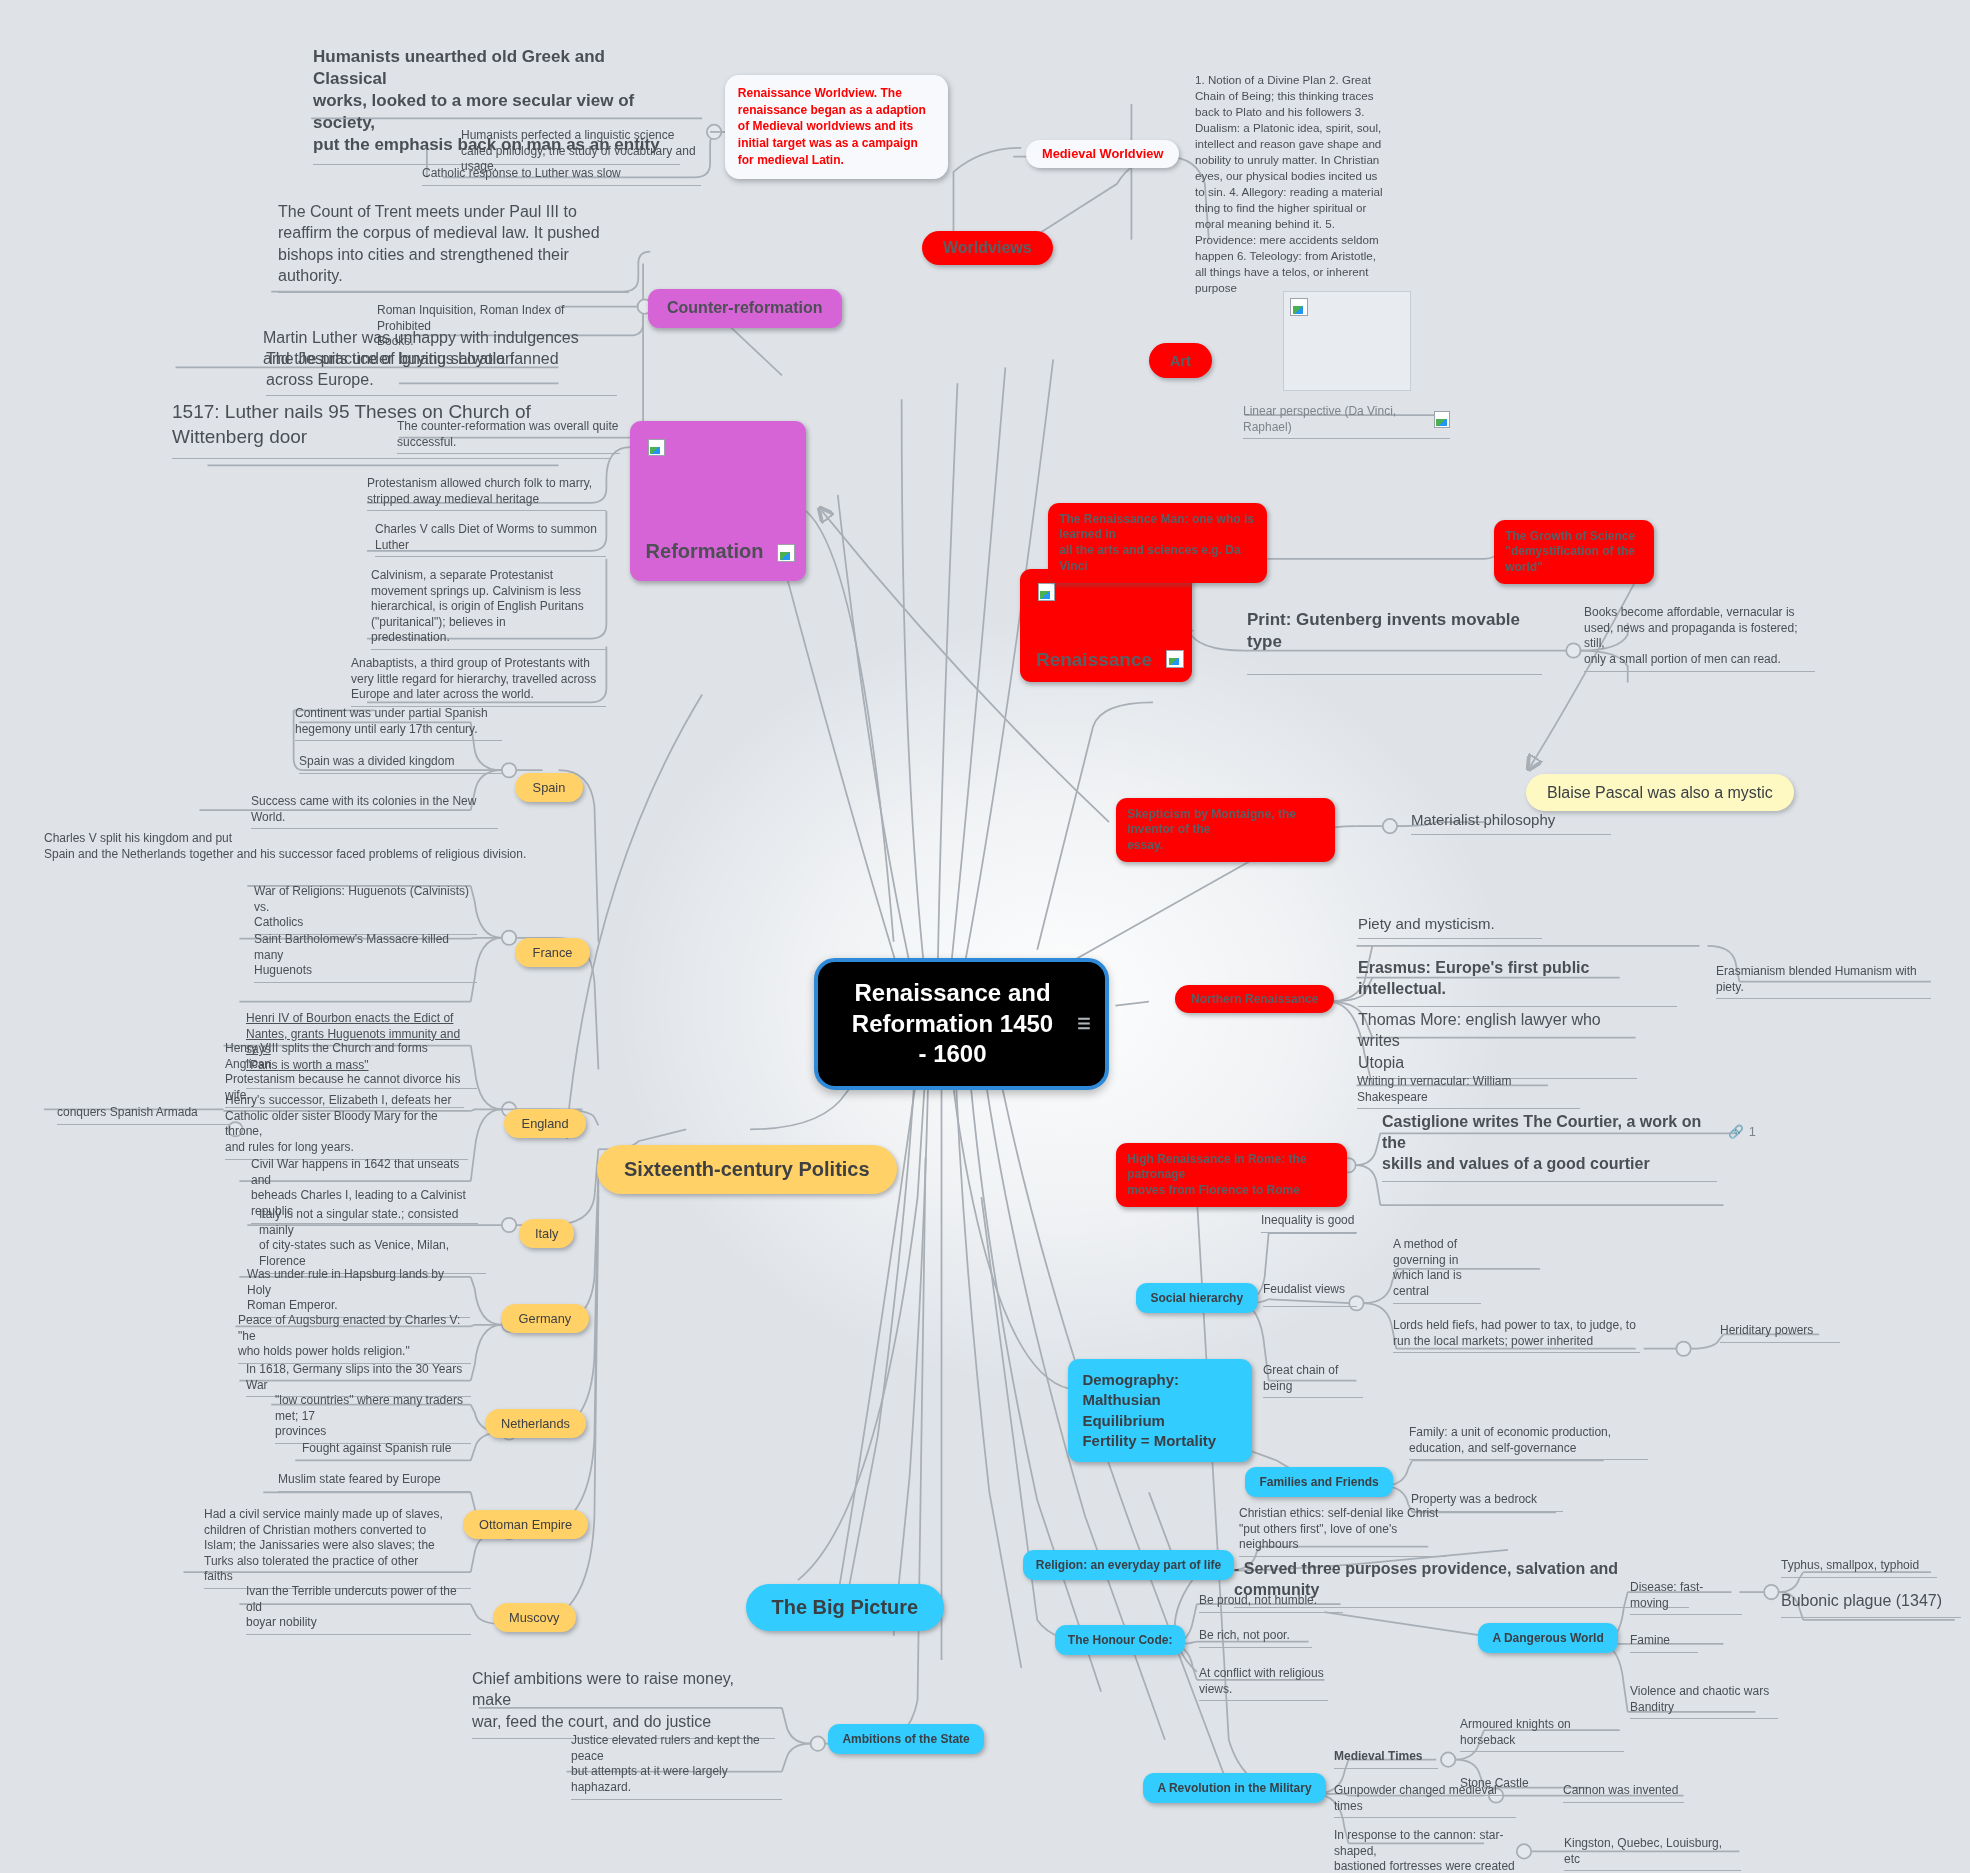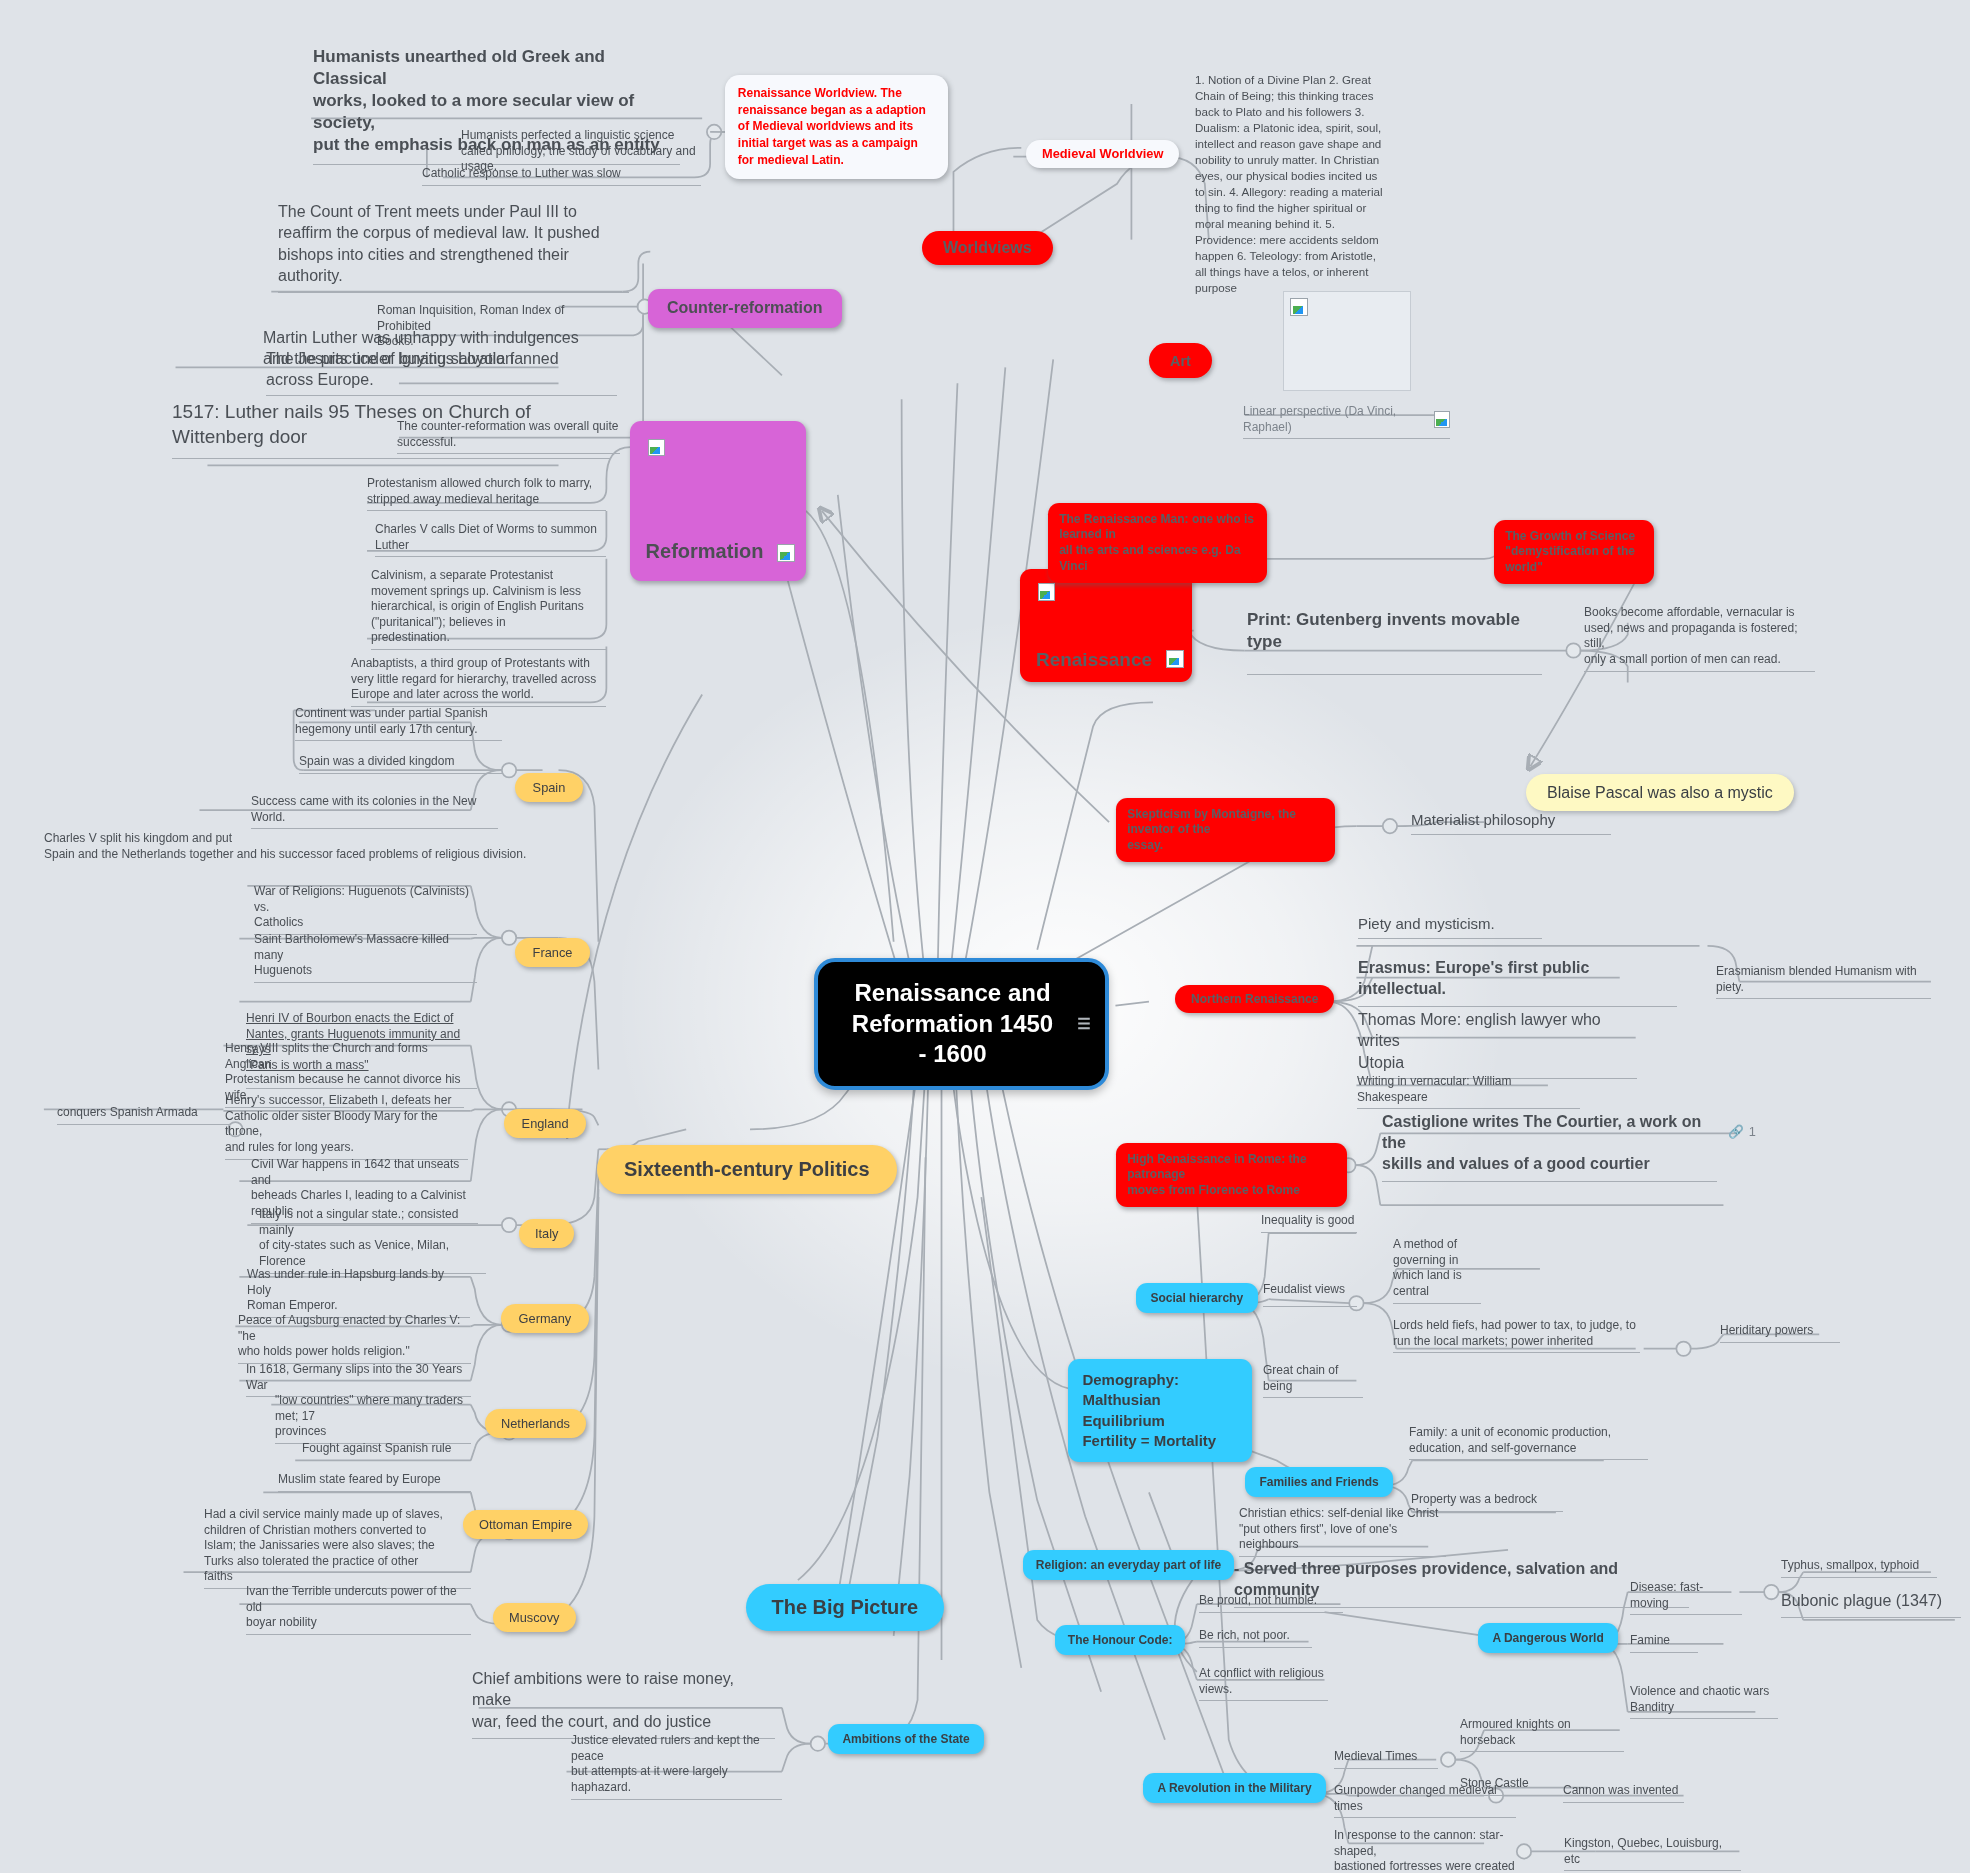--- a/index.html
+++ b/index.html
@@ -555,21 +555,21 @@
 
   <div class="node rrect cyan" style="left:1478px;top:1623px;padding:8px 14.4px;font-size:12px;">A Dangerous World</div>
   <div class="node plain underline" style="left:1630px;top:1580px;width:112px;font-size:12px;padding-bottom:3.2px;">Disease: fast-moving</div>
   <div class="node plain underline" style="left:1781px;top:1558px;width:156px;font-size:12px;padding-bottom:3.2px;">Typhus, smallpox, typhoid</div>
   <div class="node plain underline" style="left:1781px;top:1591px;width:180px;font-size:16px;padding-bottom:4.8px;">Bubonic plague (1347)</div>
   <div class="node plain underline" style="left:1630px;top:1633px;width:68px;font-size:12px;padding-bottom:3.2px;">Famine</div>
   <div class="node plain underline" style="left:1630px;top:1684px;width:148px;font-size:12px;padding-bottom:3.2px;white-space:pre-line;">Violence and chaotic wars
 Banditry</div>
 
   <div class="node rrect cyan" style="left:1143px;top:1773px;padding:8px 14.4px;font-size:12px;">A Revolution in the Military</div>
-  <div class="node plain underline" style="left:1334px;top:1749px;width:104px;font-size:12px;padding-bottom:3.2px;">Medieval Times</div>
+  <div class="node plain underline" style="left:1334px;top:1749px;width:104px;font-size:12px;padding-bottom:3.2px;font-weight:bold;">Medieval Times</div>
   <div class="node plain underline" style="left:1460px;top:1717px;width:164px;font-size:12px;padding-bottom:3.2px;">Armoured knights on horseback</div>
   <div class="node plain underline" style="left:1460px;top:1776px;width:96px;font-size:12px;padding-bottom:3.2px;">Stone Castle</div>
   <div class="node plain underline" style="left:1334px;top:1783px;width:182px;font-size:12px;padding-bottom:3.2px;">Gunpowder changed medieval times</div>
   <div class="node plain underline" style="left:1563px;top:1783px;width:121px;font-size:12px;padding-bottom:3.2px;">Cannon was invented</div>
   <div class="node plain underline" style="left:1334px;top:1828px;width:200px;font-size:12px;padding-bottom:3.2px;white-space:pre-line;">In response to the cannon: star-shaped,
 bastioned fortresses were created</div>
   <div class="node plain underline" style="left:1564px;top:1836px;width:177px;font-size:12px;padding-bottom:3.2px;">Kingston, Quebec, Louisburg, etc</div>
 
   <div class="node rrect cyan" style="left:828px;top:1724px;padding:8px 14.4px;font-size:12px;">Ambitions of the State</div>
   <div class="node plain underline" style="left:472px;top:1668px;width:303px;font-size:16px;line-height:1.33;padding-bottom:6.4px;white-space:pre-line;">Chief ambitions were to raise money, make

